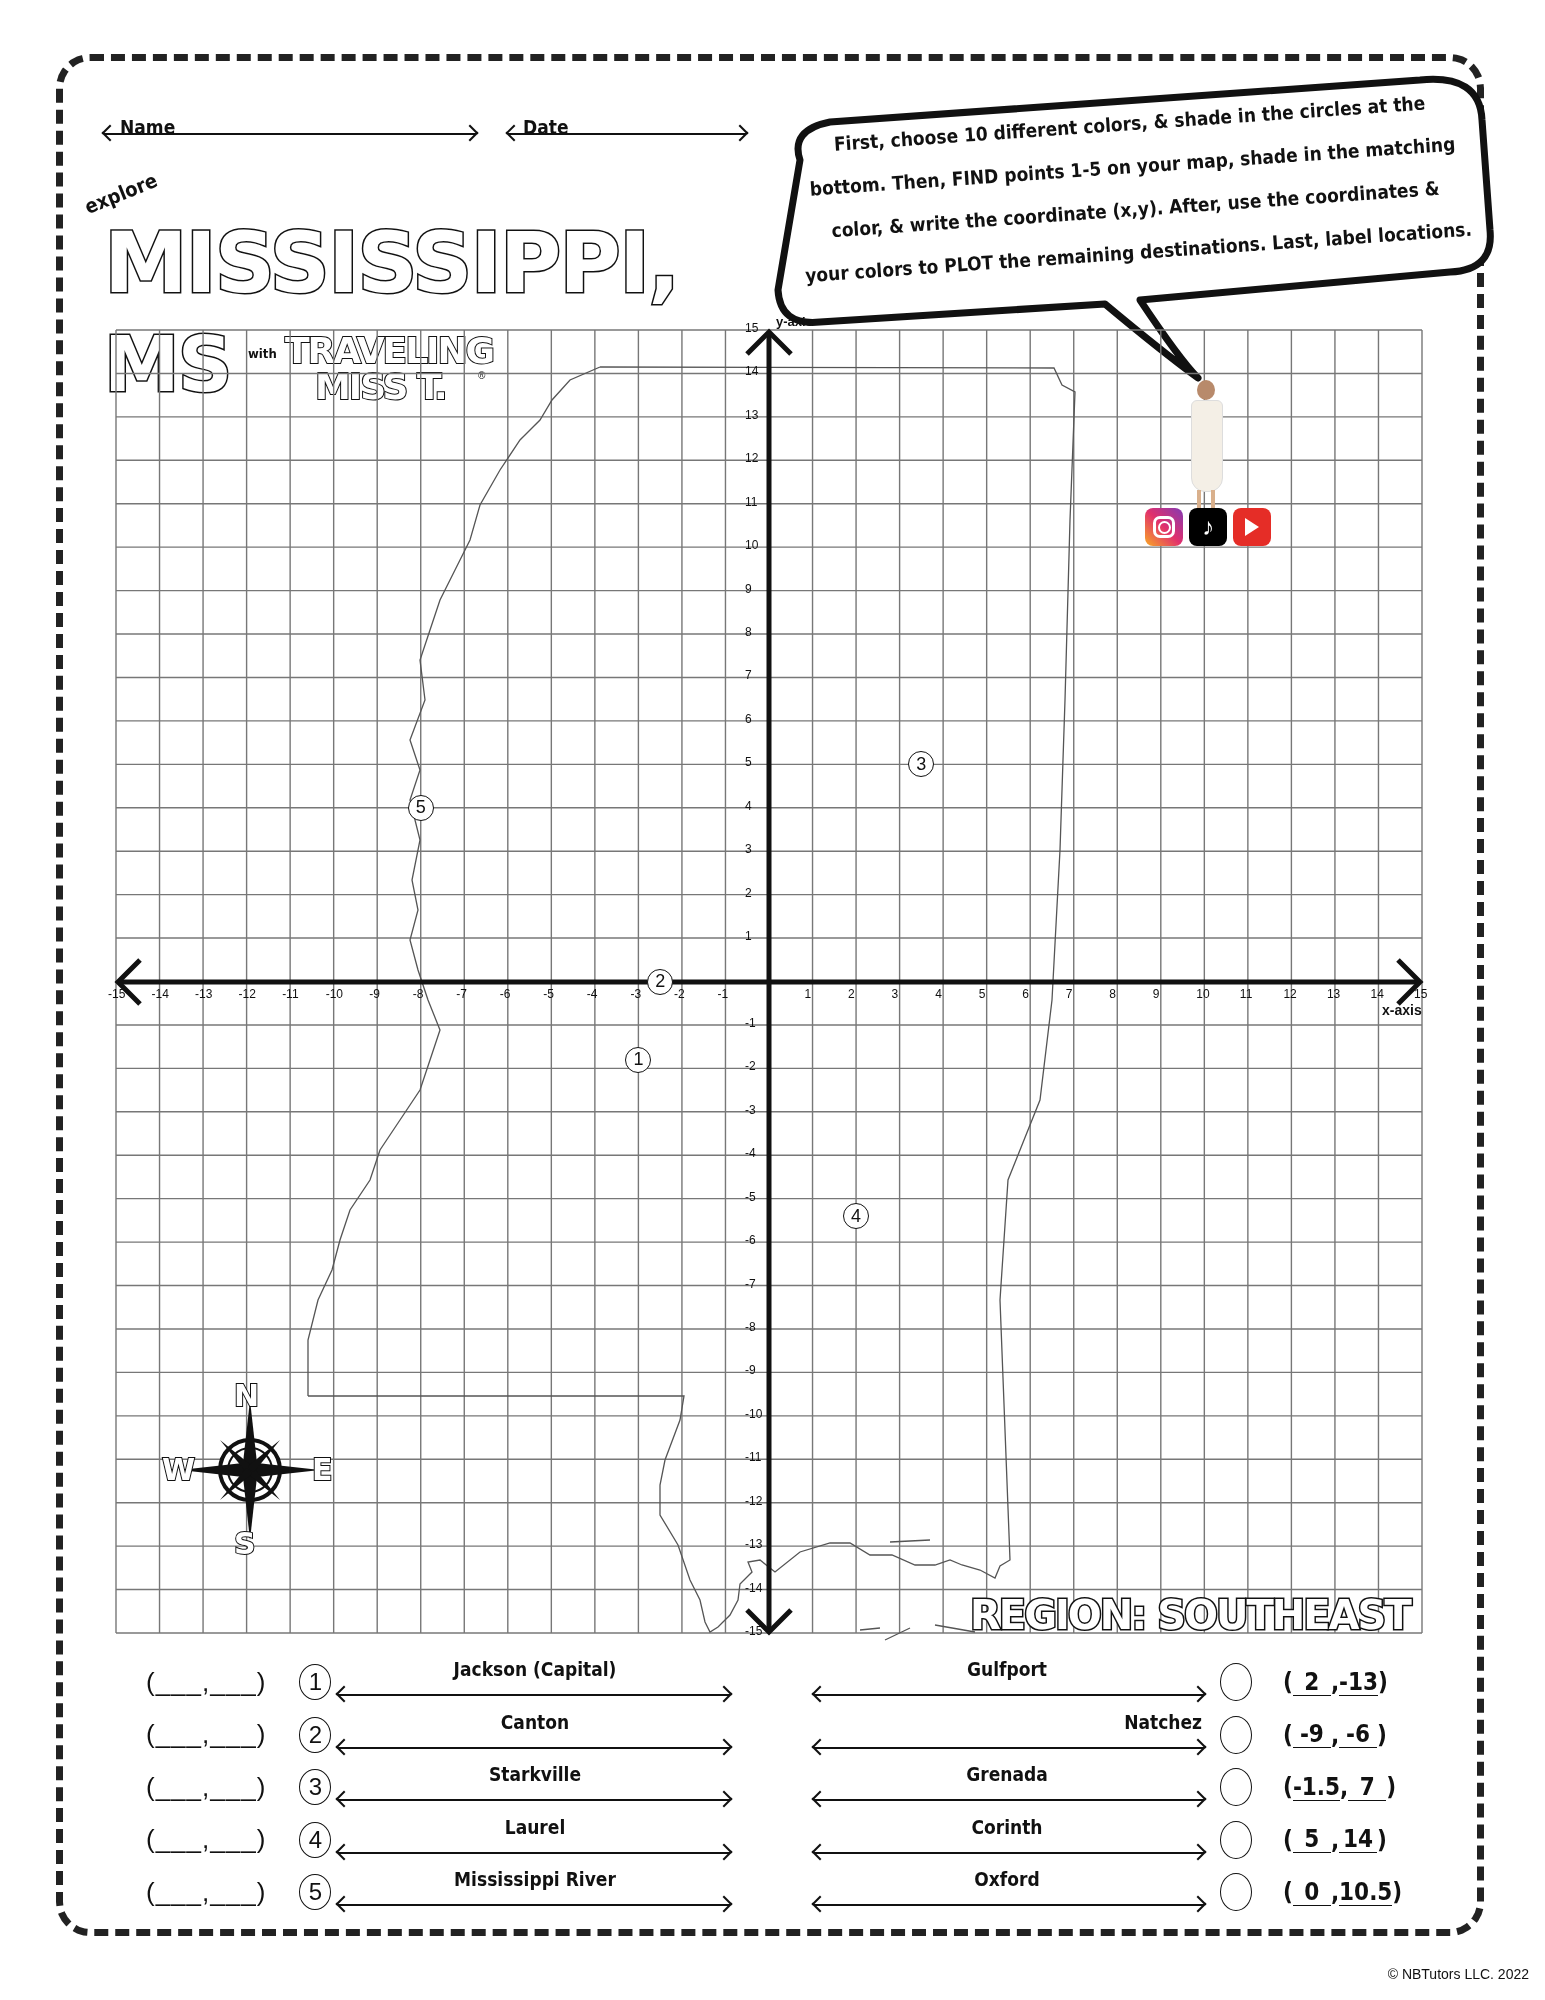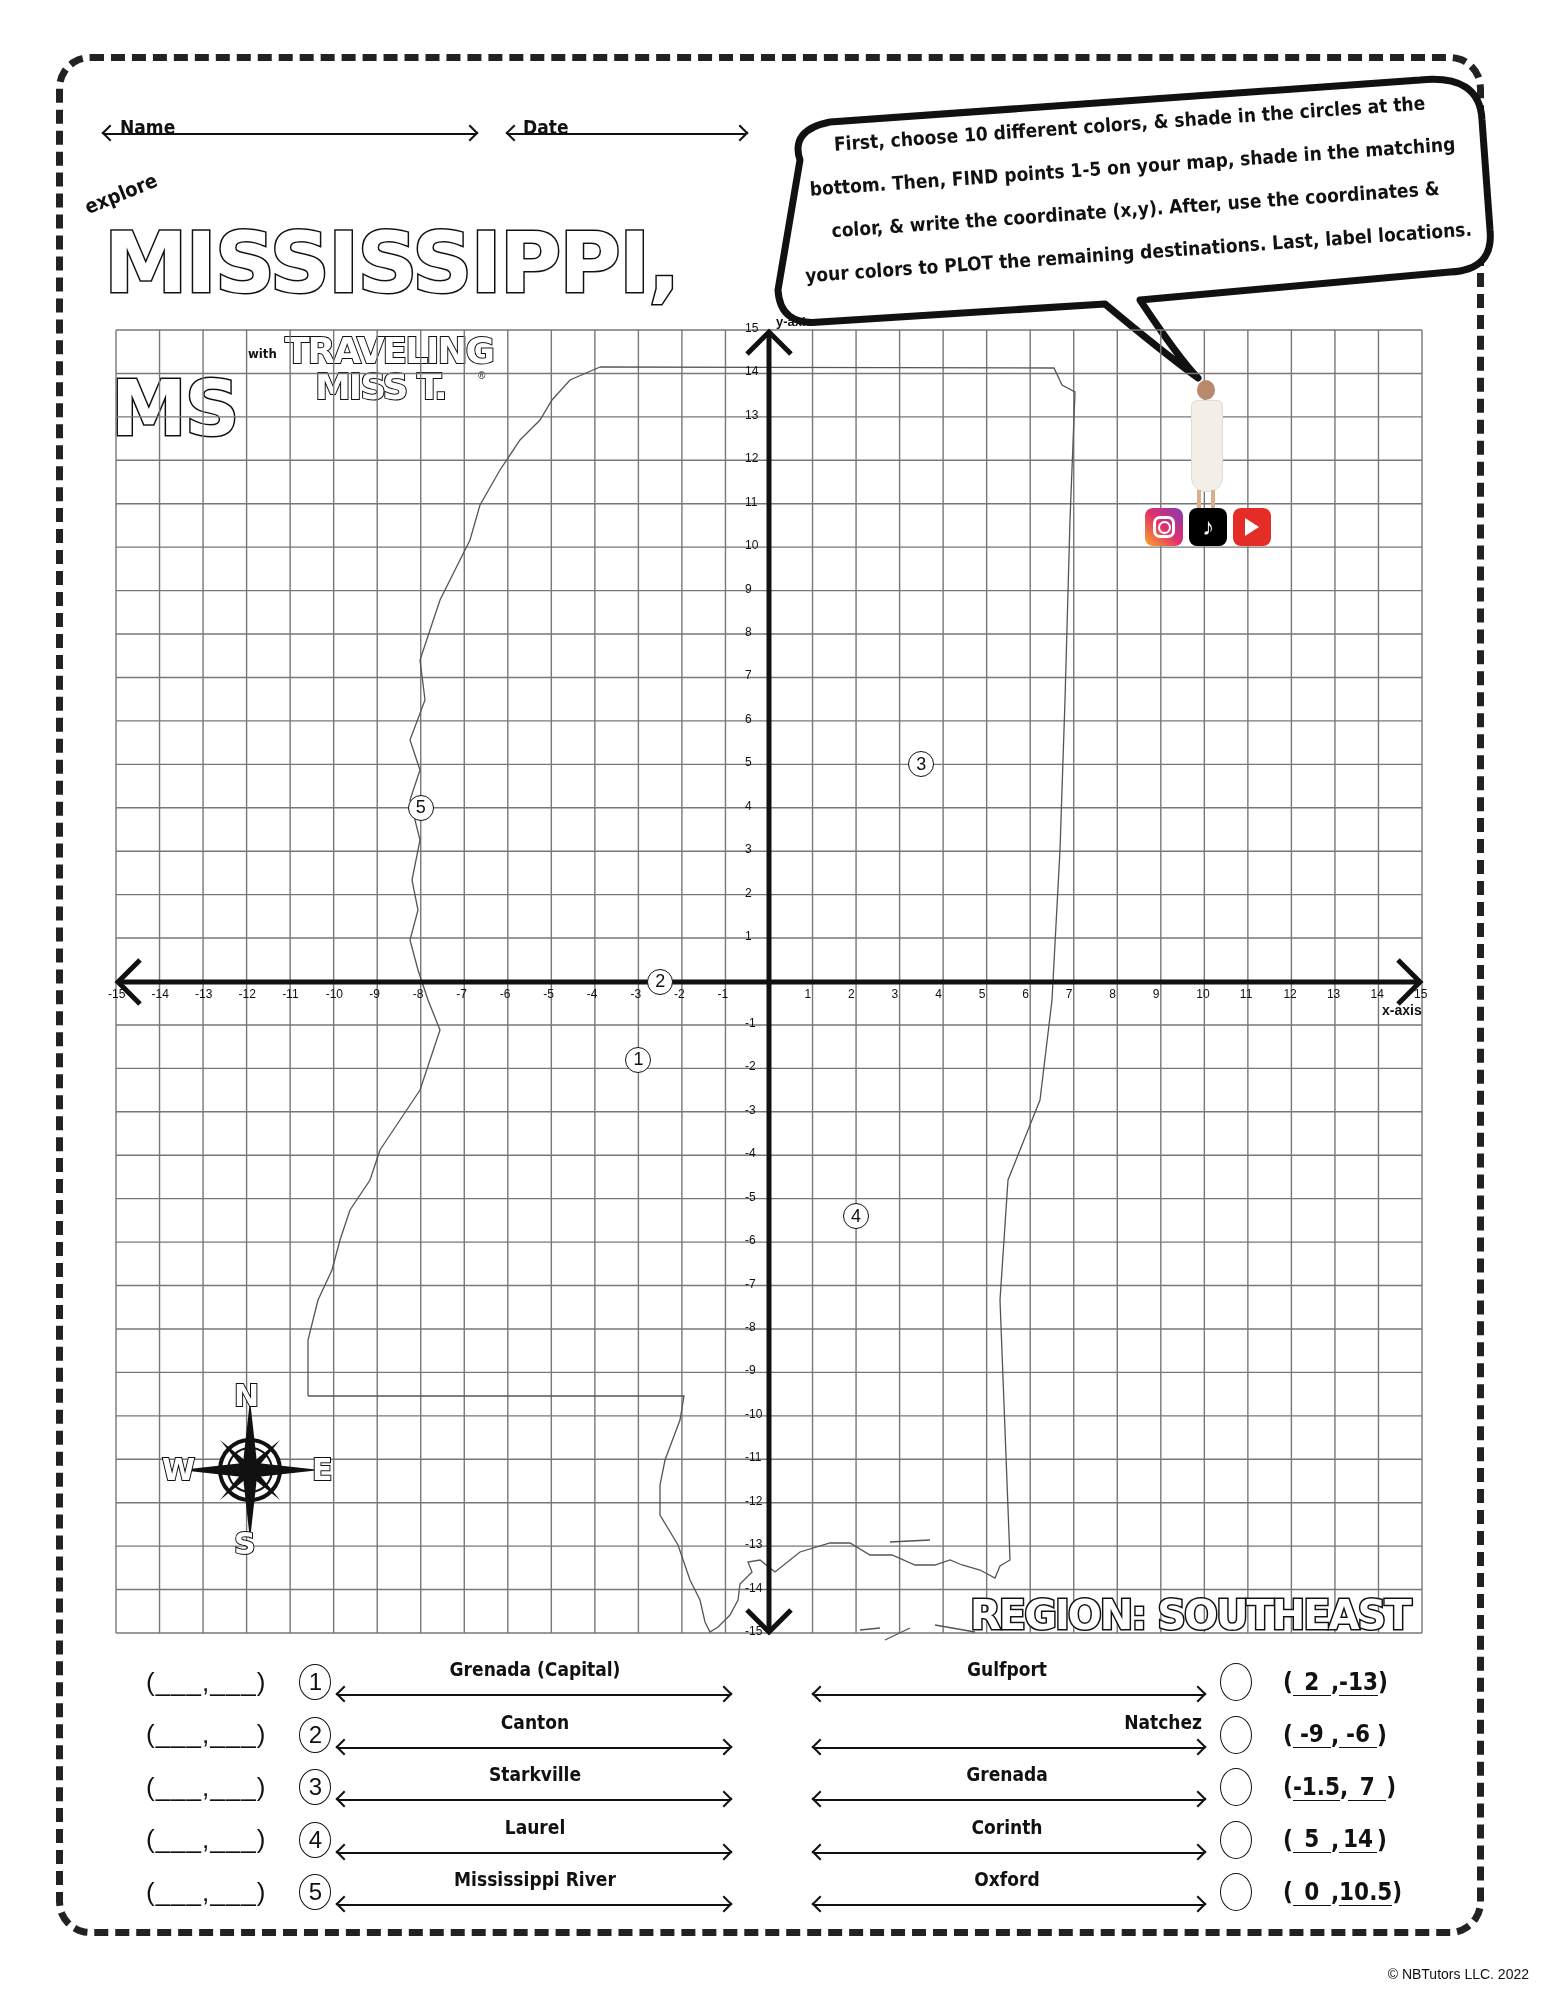--- a/index.html
+++ b/index.html
@@ -42,21 +42,21 @@
 
 <div class="frame"></div>
 
 <div class="abs hand field-label" style="left:120px;top:108px;">Name</div>
 <div class="arrow-line" style="left:104px;top:133px;width:372px;"></div>
 <div class="abs hand field-label" style="left:523px;top:108px;">Date</div>
 <div class="arrow-line" style="left:508px;top:133px;width:238px;"></div>
 
 <div class="abs hand explore" style="left:90px;top:195px;">explore</div>
 <div class="abs bubble-title" style="left:104px;top:214px;font-size:84px;">MISSISSIPPI,</div>
-<div class="abs bubble-title" style="left:111px;top:320px;font-size:76px;margin-top:44px;">MS</div>
+<div class="abs bubble-title" style="left:104px;top:320px;font-size:76px;">MS</div>
 <div class="abs hand" style="left:248px;top:346px;font-size:13px;">with</div>
 <div class="abs bubble-title" style="left:285px;top:330px;font-size:36px;-webkit-text-stroke:2px #111;">TRAVELING</div>
 <div class="abs bubble-title" style="left:315px;top:366px;font-size:36px;-webkit-text-stroke:2px #111;">MISS T.</div>
 <div class="abs" style="left:478px;top:370px;font-size:10px;">®</div>
 
 <svg class="abs" style="left:760px;top:60px;" width="740" height="330">
   <path d="M40,100 Q30,70 70,62 L660,20 Q720,14 722,60 L730,170 Q734,210 690,212 L380,240 Q420,300 438,318 Q400,290 345,244 L60,262 Q20,266 18,230 Z" fill="#fff" stroke="#111" stroke-width="7" stroke-linejoin="round"></path>
 </svg>
 <div class="speech-text hand">
   <div>First, choose 10 different colors, &amp; shade in the circles at the</div>
@@ -254,21 +254,21 @@
 <div class="abs bubble-title" style="left:162px;top:1452px;font-size:30px;-webkit-text-stroke:2px #111;">W</div>
 <div class="abs bubble-title" style="left:312px;top:1452px;font-size:30px;-webkit-text-stroke:2px #111;">E</div>
 
 <div class="region bubble-title">REGION: SOUTHEAST</div>
 
 <div id="find-rows">
     <div class="row" style="left: 146px; top: 1662px;">
       <span class="blank-coord">(___,___)</span>
       <span class="num-circle" style="margin-left:14px">1</span>
     </div>
-    <div class="place-label hand" style="left: 340px; width: 390px; top: 1658px;">Grenada (Capital)</div>
+    <div class="place-label hand" style="left: 340px; width: 390px; top: 1658px;">Jackson (Capital)</div>
     <div class="arrow-line" style="left: 338px; width: 392px; top: 1694px;"></div>
     <div class="row" style="left: 146px; top: 1714.5px;">
       <span class="blank-coord">(___,___)</span>
       <span class="num-circle" style="margin-left:14px">2</span>
     </div>
     <div class="place-label hand" style="left: 340px; width: 390px; top: 1710.5px;">Canton</div>
     <div class="arrow-line" style="left: 338px; width: 392px; top: 1746.5px;"></div>
     <div class="row" style="left: 146px; top: 1767px;">
       <span class="blank-coord">(___,___)</span>
       <span class="num-circle" style="margin-left:14px">3</span>

